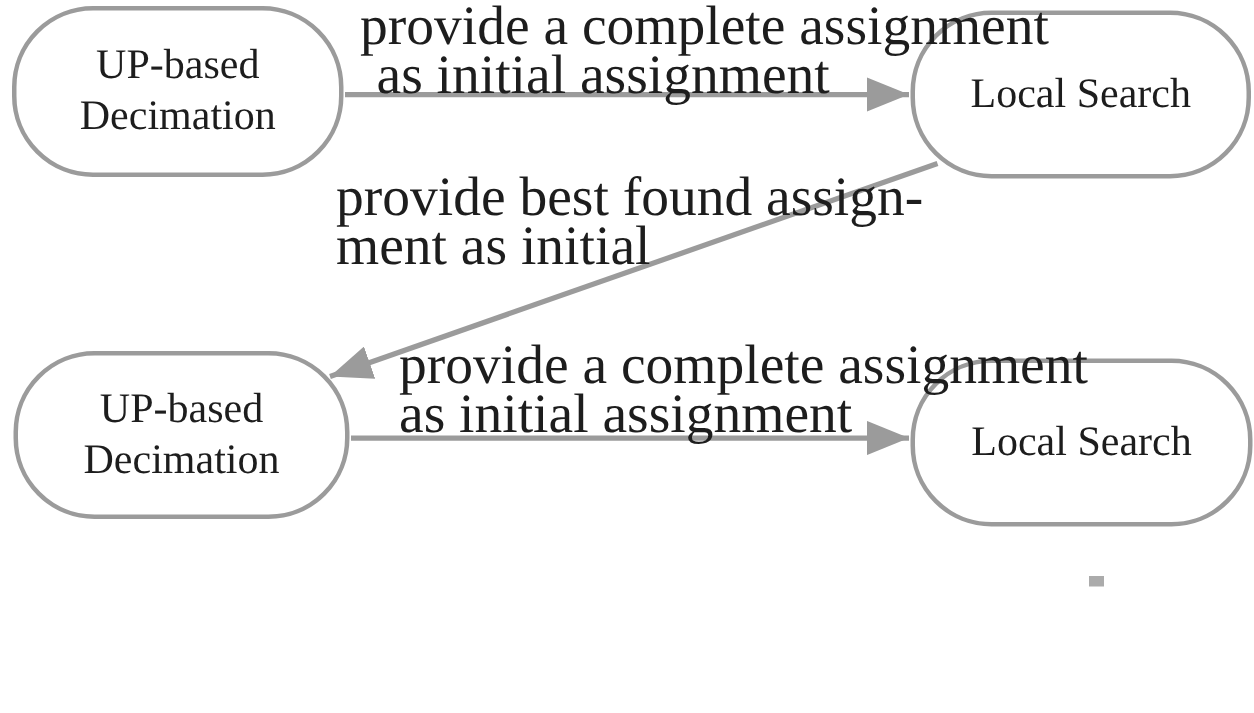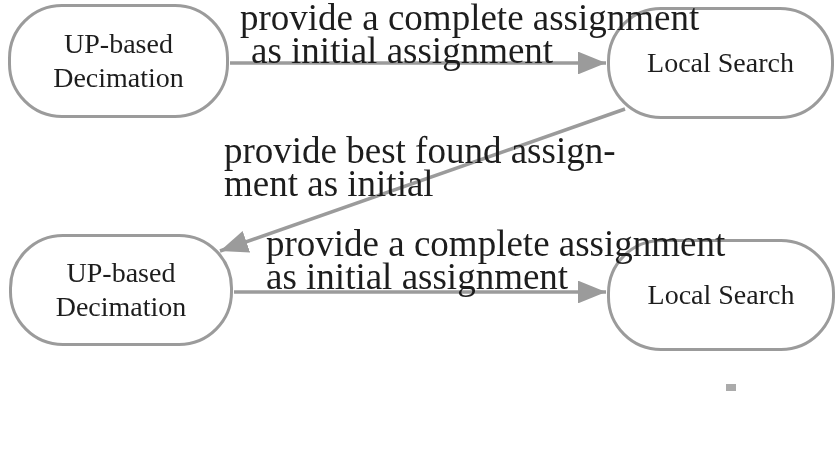--- a/index.html
+++ b/index.html
@@ -40,21 +40,21 @@
   .node-br{left:607px;top:239px;width:228px;height:112px;}
   .edge-label{
     position:absolute;z-index:3;
     font-size:37px;line-height:33px;
     color:var(--text);
     white-space:nowrap;
   }
   .edge-label span{display:block;}
   .edge-label .indent{padding-left:11px;}
   .lbl-top{left:240px;top:1px;}
-  .lbl-mid{left:224px;top:134px;}
+  .lbl-mid{left:224px;top:115px;}
   .lbl-bot{left:266px;top:227px;}
 </style>
 </head>
 <body>
 
 <div class="stage">
 
   <svg class="layer" width="836" height="475" viewBox="0 0 836 475" aria-hidden="true">
     <defs>
       <marker id="arrow" viewBox="0 0 8 6.5" refX="8" refY="3.25" markerWidth="8" markerHeight="6.5" orient="auto-start-reverse">

